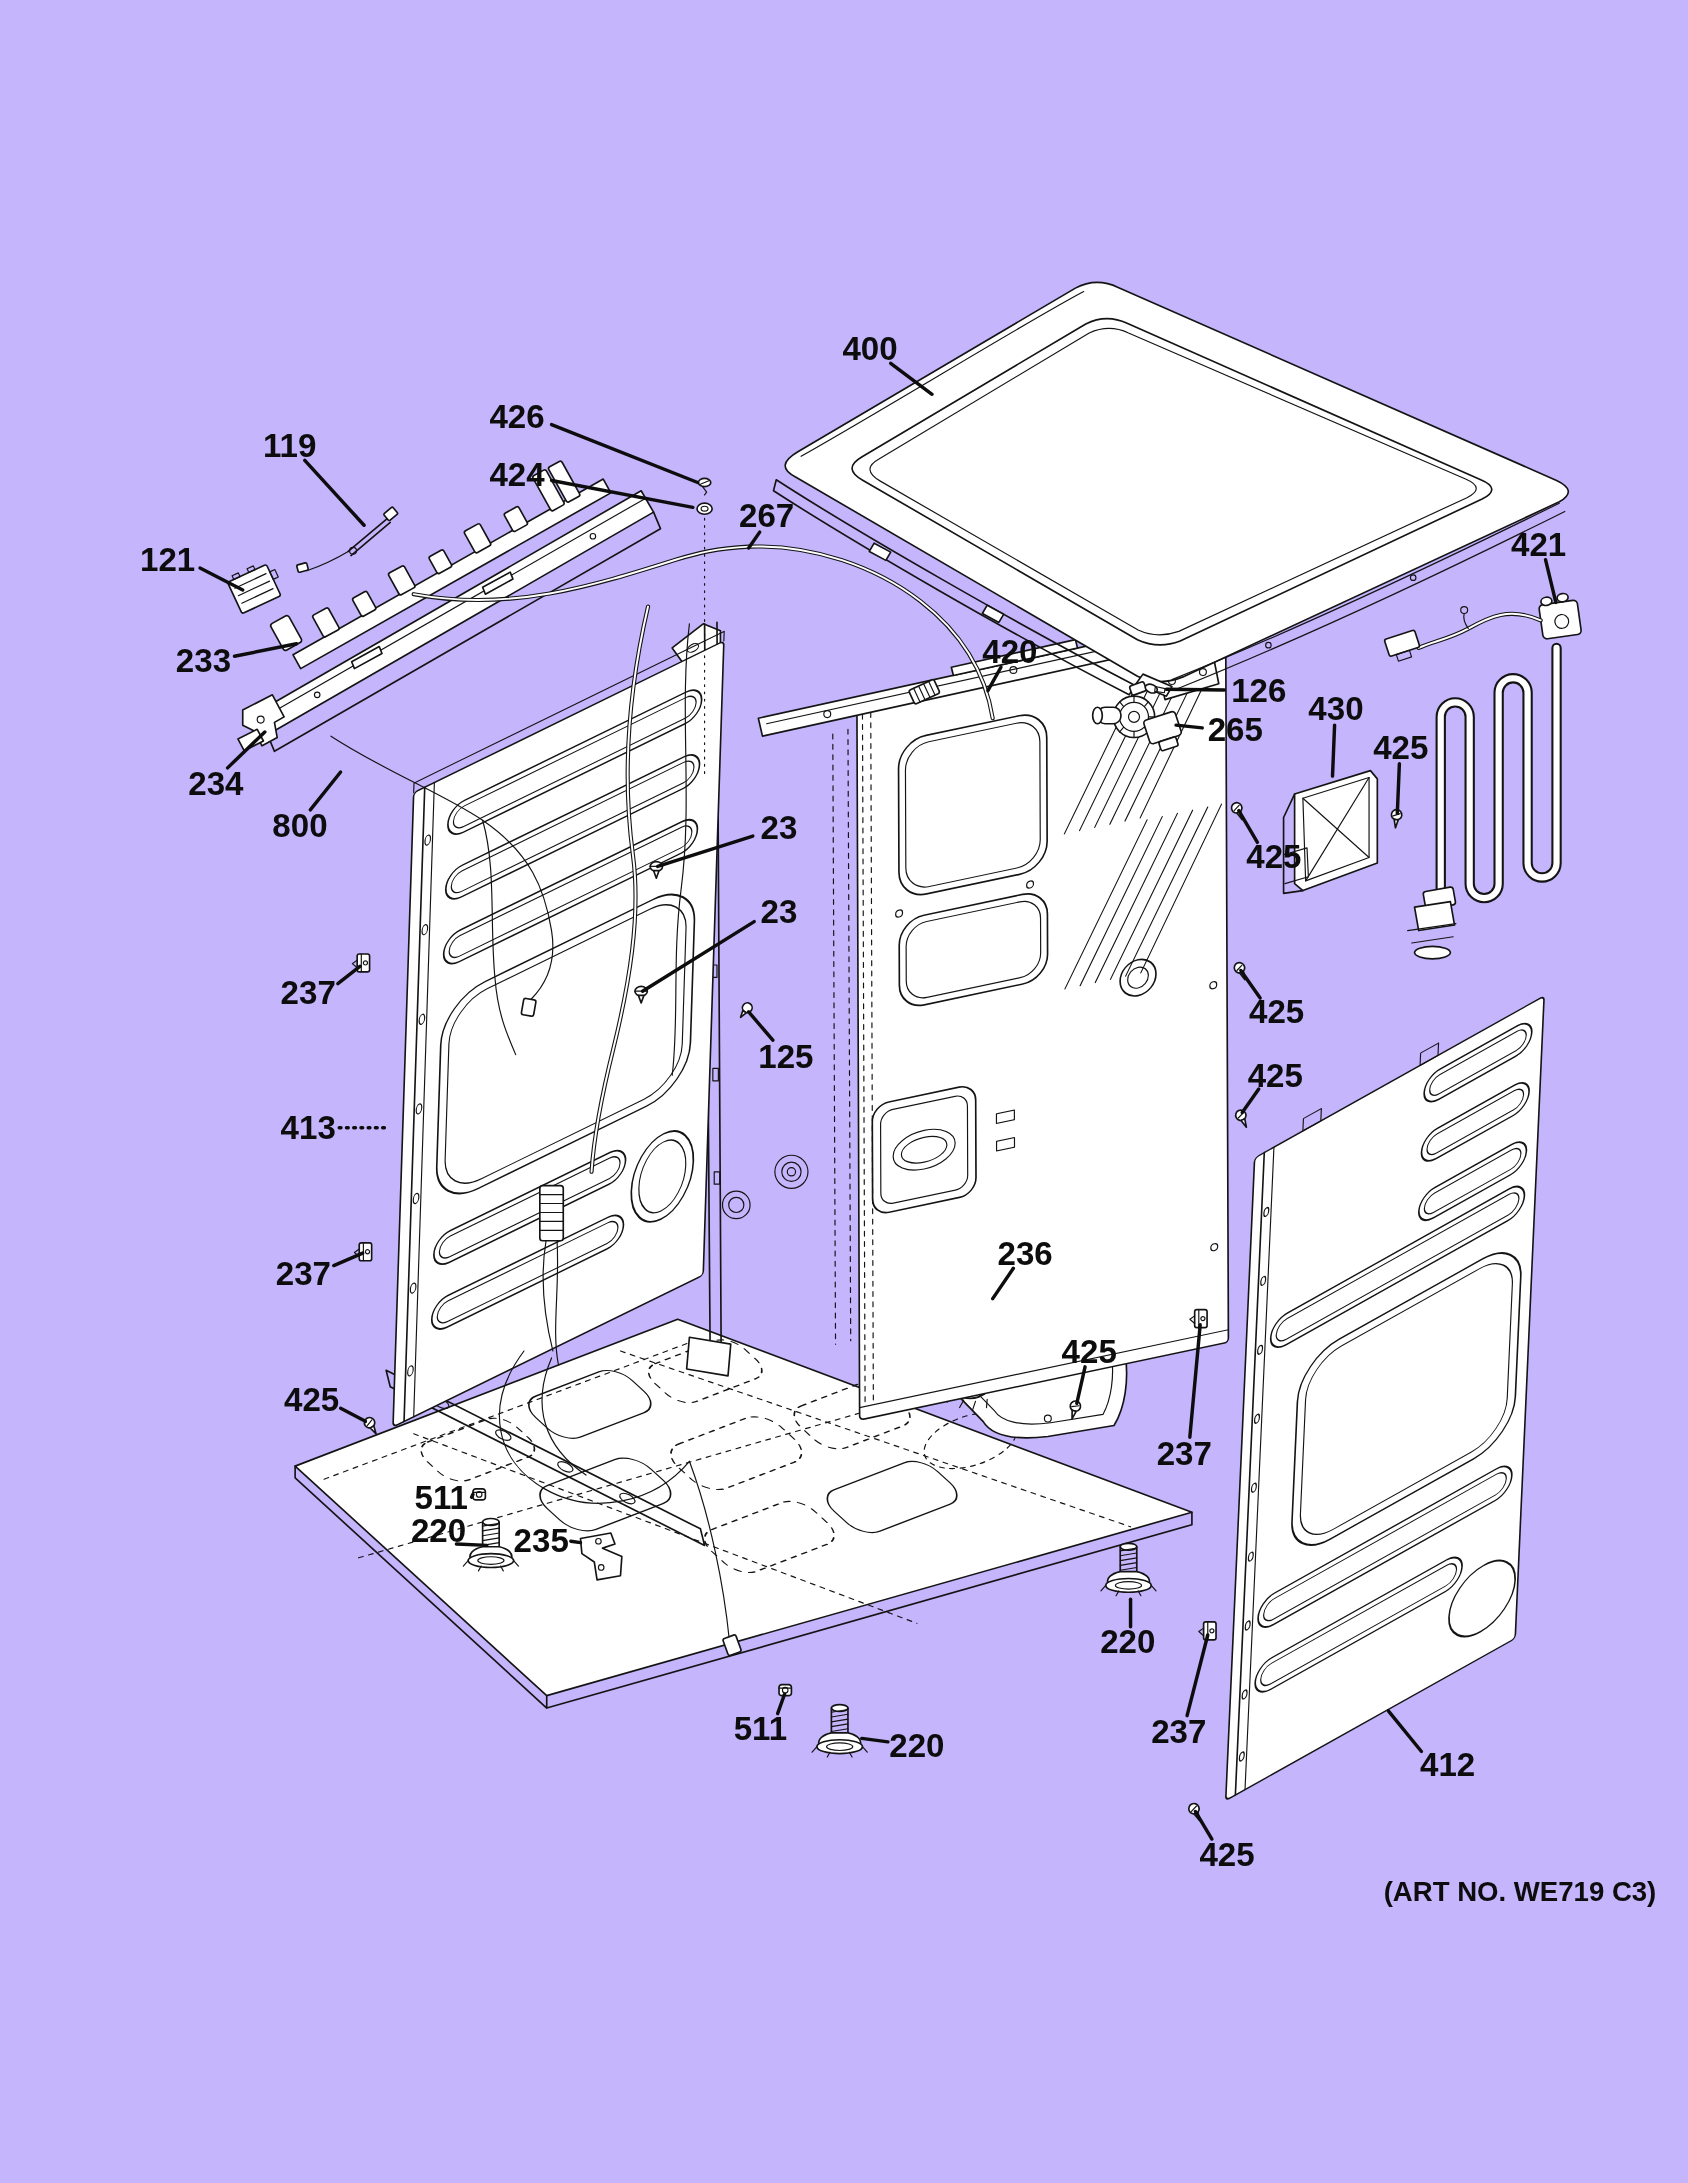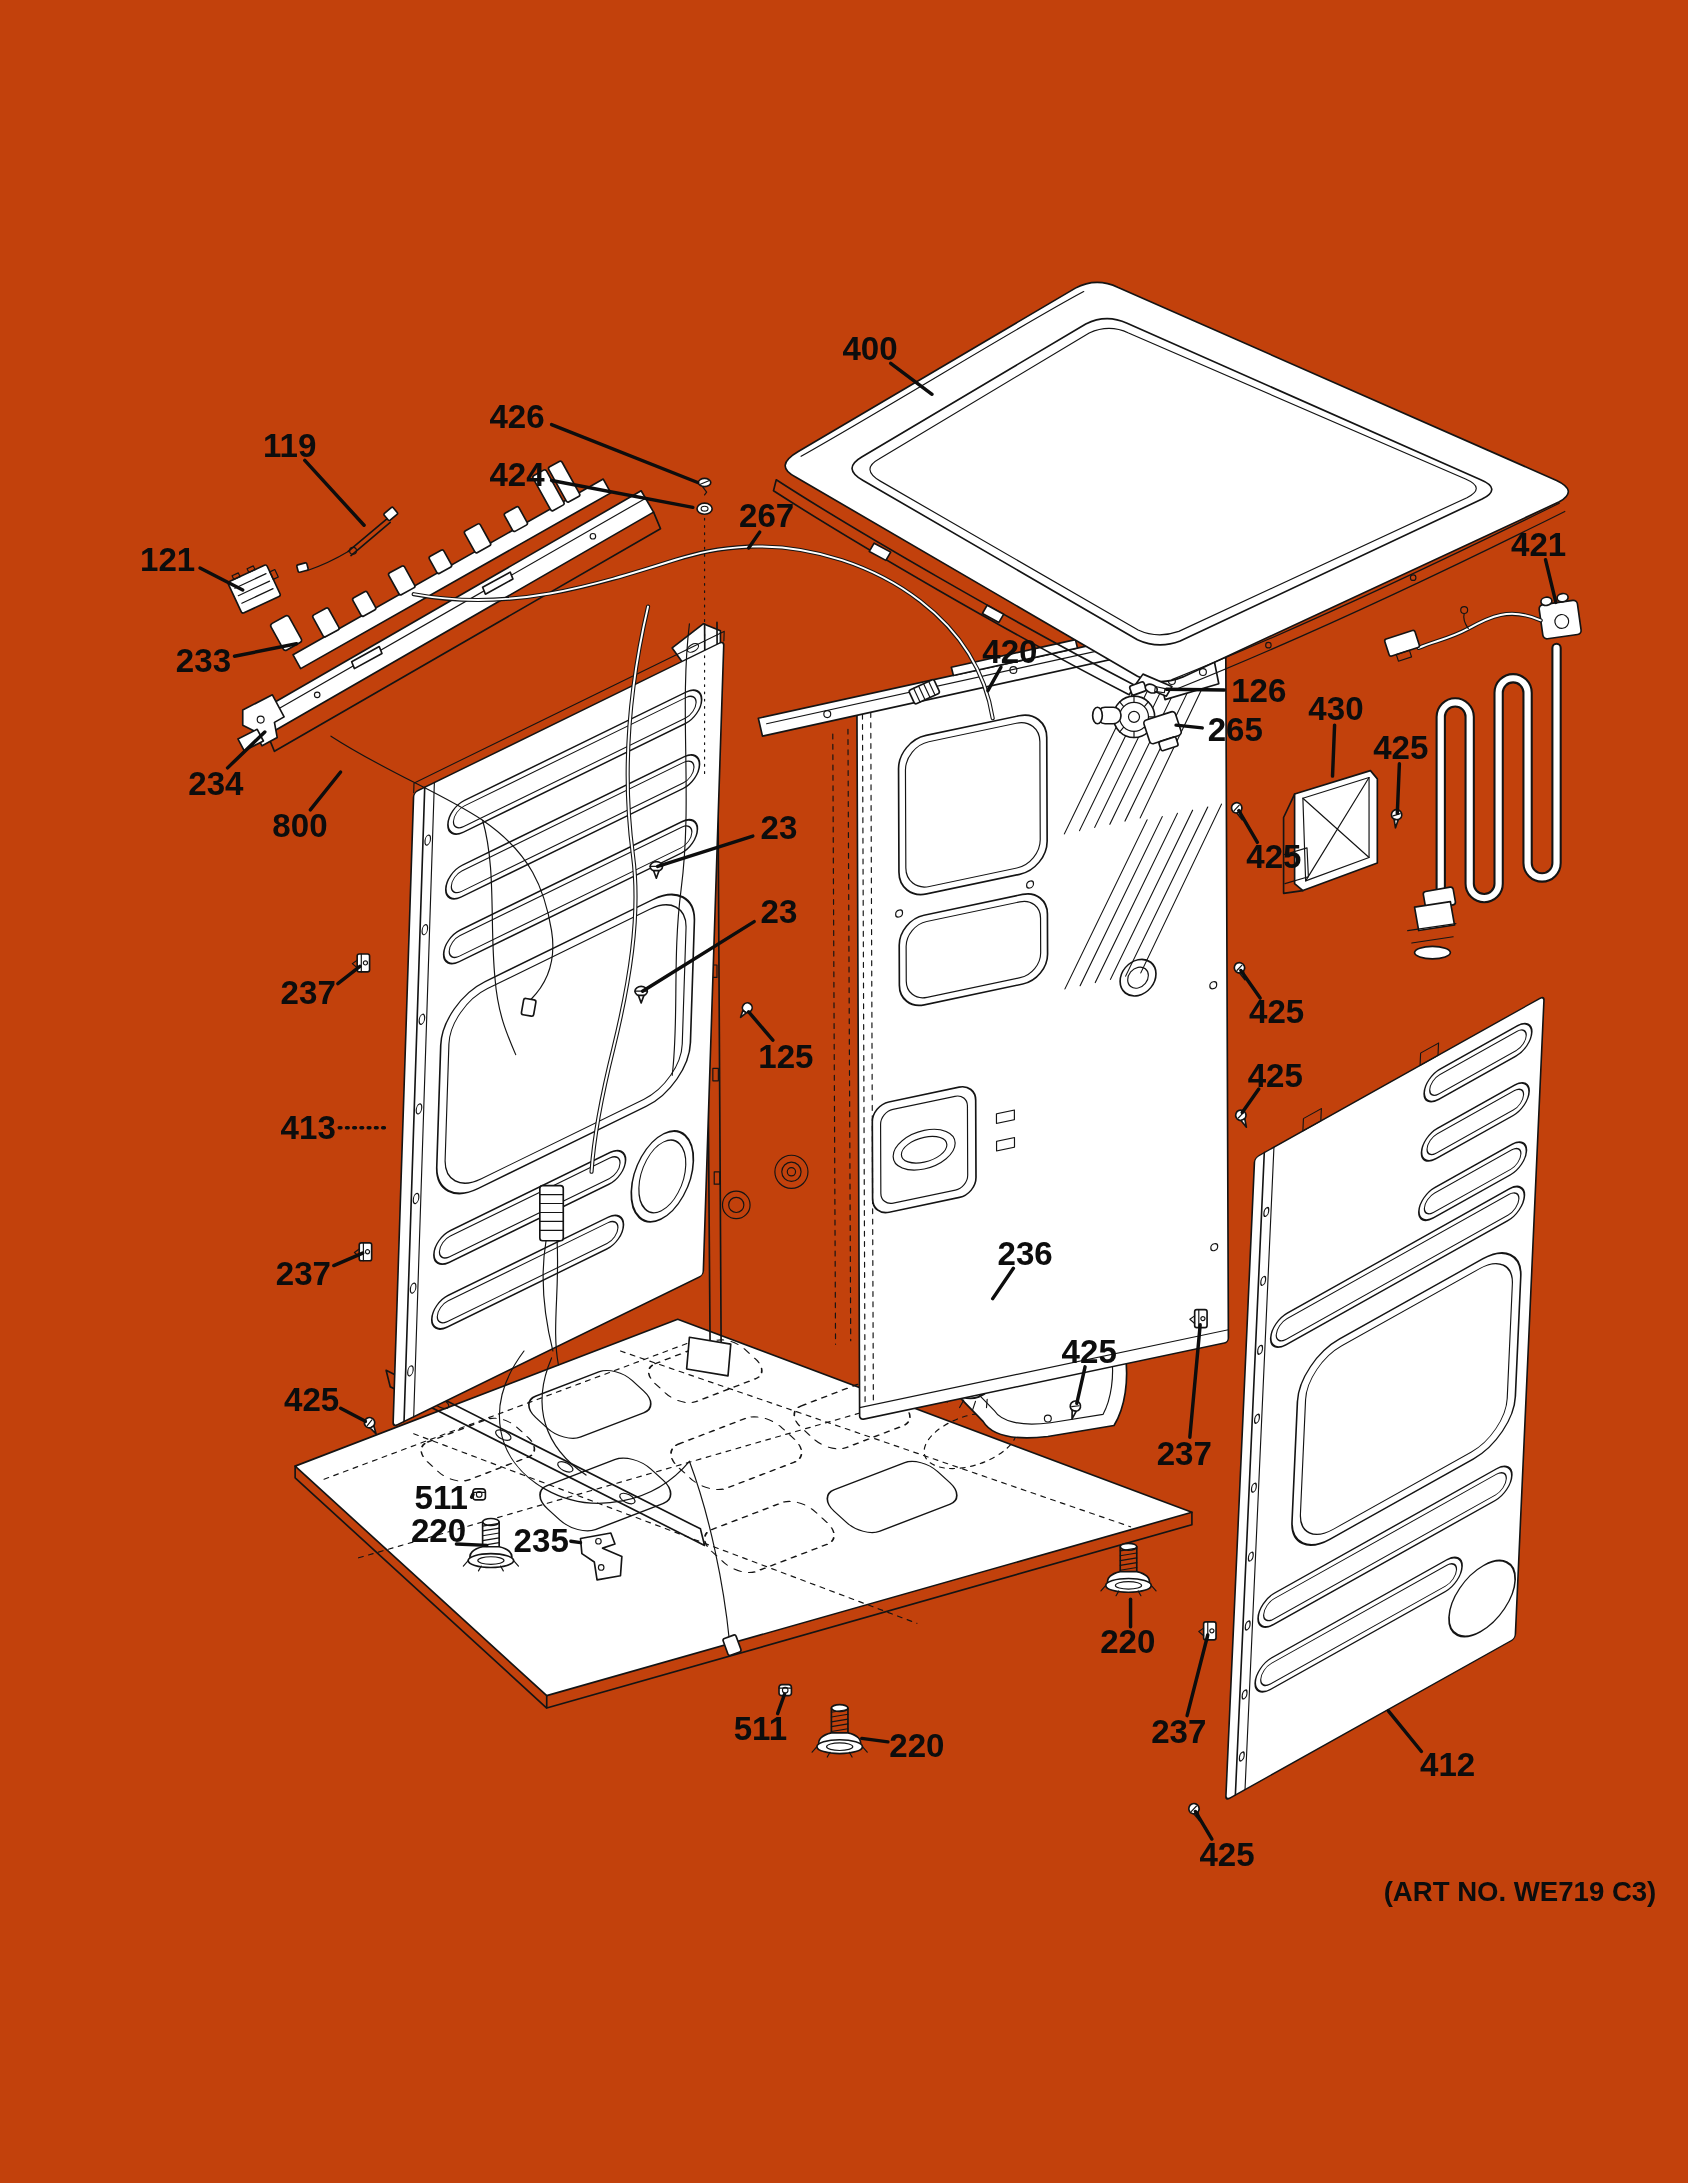--- a/index.html
+++ b/index.html
@@ -1,16 +1,16 @@
 <!DOCTYPE html>
 <html style="font-size:11px"><head>
 <meta charset="utf-8">
 <style>
   html,body{margin:0;padding:0;background:#ffffff;}
-  .page{position:relative;width:1689px;height:2183px;background:#c2410c;}
+  .page{position:relative;width:1689px;height:2183px;background:#c4b5fd;}
   svg{display:block;}
   .lbl{font-family:"Liberation Sans","DejaVu Sans",sans-serif;font-weight:700;font-size:48px;fill:#0d0d0d;}
   .art{font-family:"Liberation Sans","DejaVu Sans",sans-serif;font-weight:700;font-size:40px;fill:#0d0d0d;}
   .ink{stroke:#141414;fill:none;stroke-width:2.4;stroke-linecap:round;stroke-linejoin:round;}
   .ink-thin{stroke:#141414;fill:none;stroke-width:1.7;stroke-linecap:round;stroke-linejoin:round;}
   .inkw{stroke:#141414;fill:#ffffff;stroke-width:2.4;stroke-linejoin:round;}
   .dash{stroke-dasharray:7 8;}
   .dot{stroke-dasharray:2.5 8;}
   .tube{stroke:#141414;fill:none;stroke-width:15;stroke-linecap:round;stroke-linejoin:round;}
   .tube-in{stroke:#ffffff;fill:none;stroke-width:9;stroke-linecap:round;stroke-linejoin:round;}

